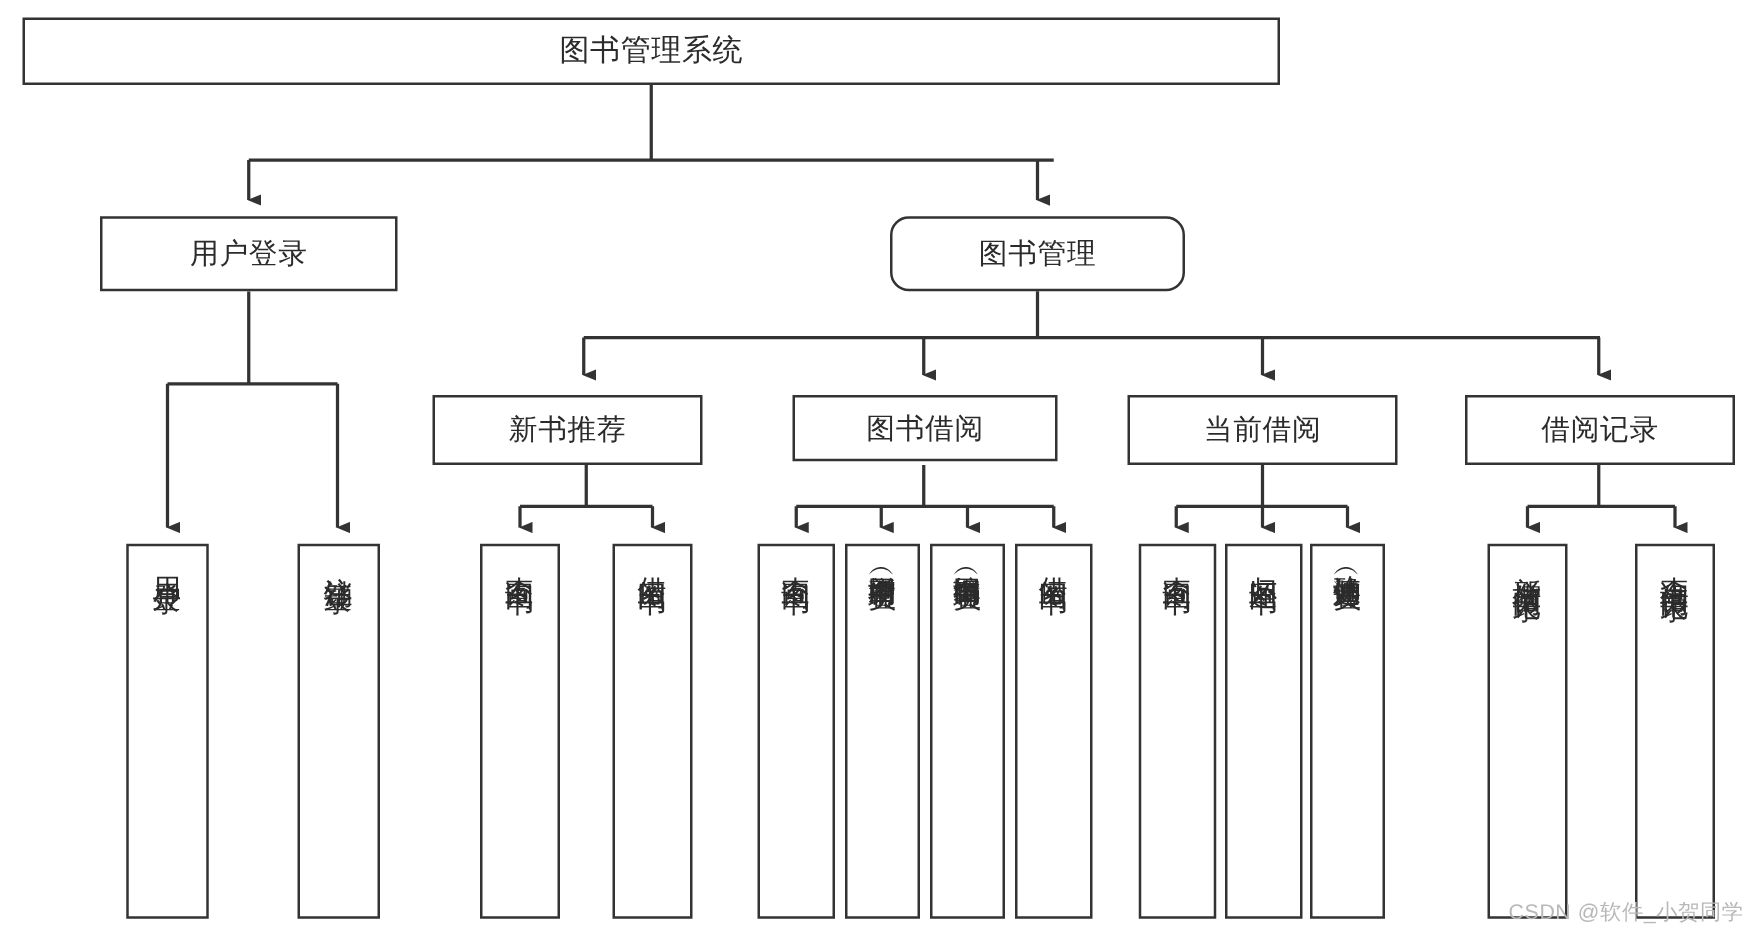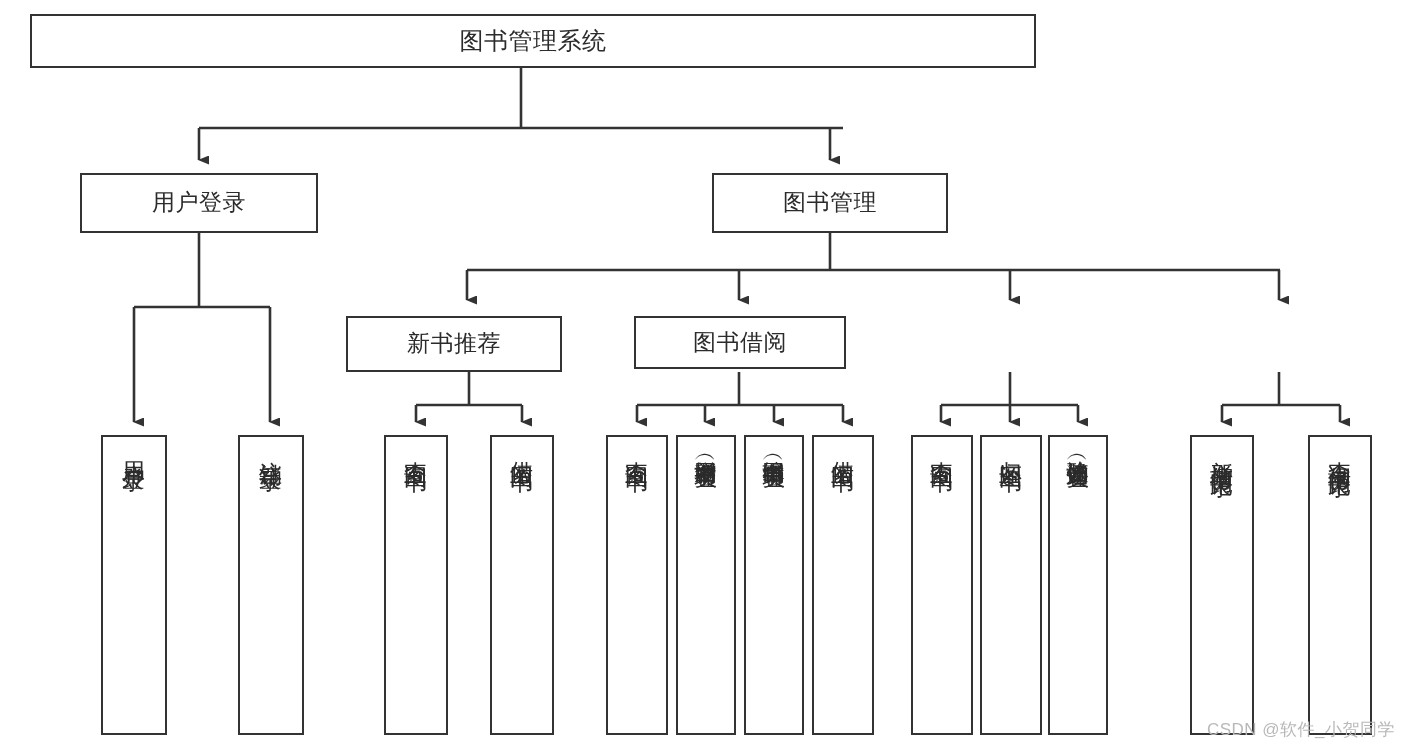--- a/index.html
+++ b/index.html
@@ -125,41 +125,47 @@
       <path d="M1010,405 L1010,422" marker-end="url(#arrowhead)"></path>
       <path d="M1078,405 L1078,422" marker-end="url(#arrowhead)"></path>
 
       <path d="M1279,372 L1279,405"></path>
       <path d="M1222,405 L1340,405"></path>
       <path d="M1222,405 L1222,422" marker-end="url(#arrowhead)"></path>
       <path d="M1340,405 L1340,422" marker-end="url(#arrowhead)"></path>
     </g>
   </svg>
 
-  <div class="node root" style="left:18px; top:14px; width:1006px; height:54px;margin-left:12px;">
+  <div class="node root" style="left:18px; top:14px; width:1006px; height:54px;">
     <span class="node-label">图书管理系统</span>
   </div>
 
   <div class="node" style="left:80px; top:173px; width:238px; height:60px;">
     <span class="node-label">用户登录</span>
   </div>
 
-  <div class="node" style="left:712px; top:173px; width:236px; height:60px;">
+  <div class="node" style="left:712px; top:173px; width:236px; height:60px;border-radius:15px;">
     <span class="node-label">图书管理</span>
   </div>
 
   <div class="node" style="left:346px; top:316px; width:216px; height:56px;">
     <span class="node-label">新书推荐</span>
   </div>
 
   <div class="node" style="left:634px; top:316px; width:212px; height:53px;">
     <span class="node-label">图书借阅</span>
   </div>
 
-
+  <div class="node" style="left:902px; top:316px; width:216px; height:56px;">
+    <span class="node-label">当前借阅</span>
+  </div>
+
+  <div class="node" style="left:1172px; top:316px; width:216px; height:56px;">
+    <span class="node-label">借阅记录</span>
+  </div>
 
   <div class="node leaf" style="left:101px; top:435px; width:66px; height:300px;">
     <span class="node-label">用户登录</span>
   </div>
 
   <div class="node leaf" style="left:238px; top:435px; width:66px; height:300px;">
     <span class="node-label">注销登录</span>
   </div>
 
   <div class="node leaf" style="left:384px; top:435px; width:64px; height:300px;">

